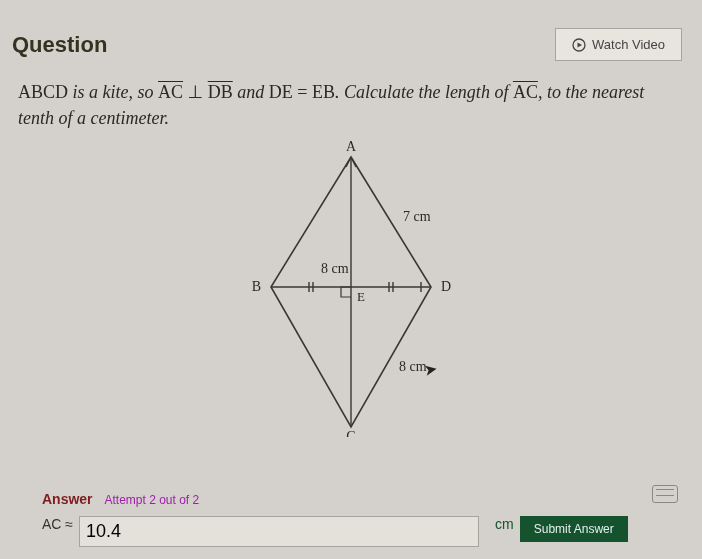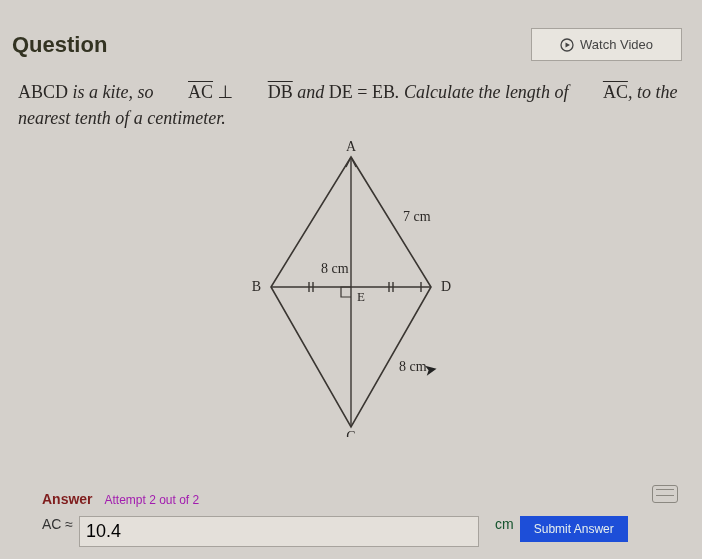--- a/index.html
+++ b/index.html
@@ -15,38 +15,38 @@
   display: flex;
   justify-content: space-between;
   align-items: center;
   padding: 28px 20px 8px 12px;
 }
 .qtitle { font-size: 22px; font-weight: bold; font-family: Arial, sans-serif; color: #332; }
 .hbtns { display: flex; gap: 12px; }
 .btn {
   border: 1px solid #a7a39d;
   background: #e8e5df;
-  padding: 8px 28px;
+  padding: 8px 16px;
   font-size: 13px;
   font-family: Arial, sans-serif;
   color: #444;
   display: flex;
   align-items: center;
   gap: 6px;
   cursor: pointer;
 }
 .prompt {
   padding: 10px 18px 0 18px;
   font-size: 18px;
   line-height: 1.45;
   font-style: italic;
   color: #2b2826;
 }
 .prompt .roman { font-style: normal; }
-.ovl { text-decoration: overline; font-style: normal; margin-left: 30px; }
+.ovl { text-decoration: overline; font-style: normal; }
 .diagram-wrap {
   width: 100%;
   display: flex;
   justify-content: center;
   margin-top: 6px;
 }
 svg.diagram { width: 260px; height: 300px; }
 .ansrow {
   position: absolute;
   left: 42px; bottom: 52px;
@@ -66,21 +66,21 @@
 }
 .inputrow input {
   width: 400px;
   padding: 4px 6px;
   border: 1px solid #a7a39d;
   background: #e4e0da;
   font-size: 18px;
 }
 .unit { margin-left: 10px; color: #14532d; }
 .submit {
-  background: #1d4ed8;
+  background: #14532d;
   color: #e6efee;
   border: none;
   padding: 6px 14px;
   font-size: 12px;
   cursor: pointer;
 }
 .kbicon {
   position: absolute;
   right: 24px; bottom: 56px;
   width: 26px; height: 18px;

